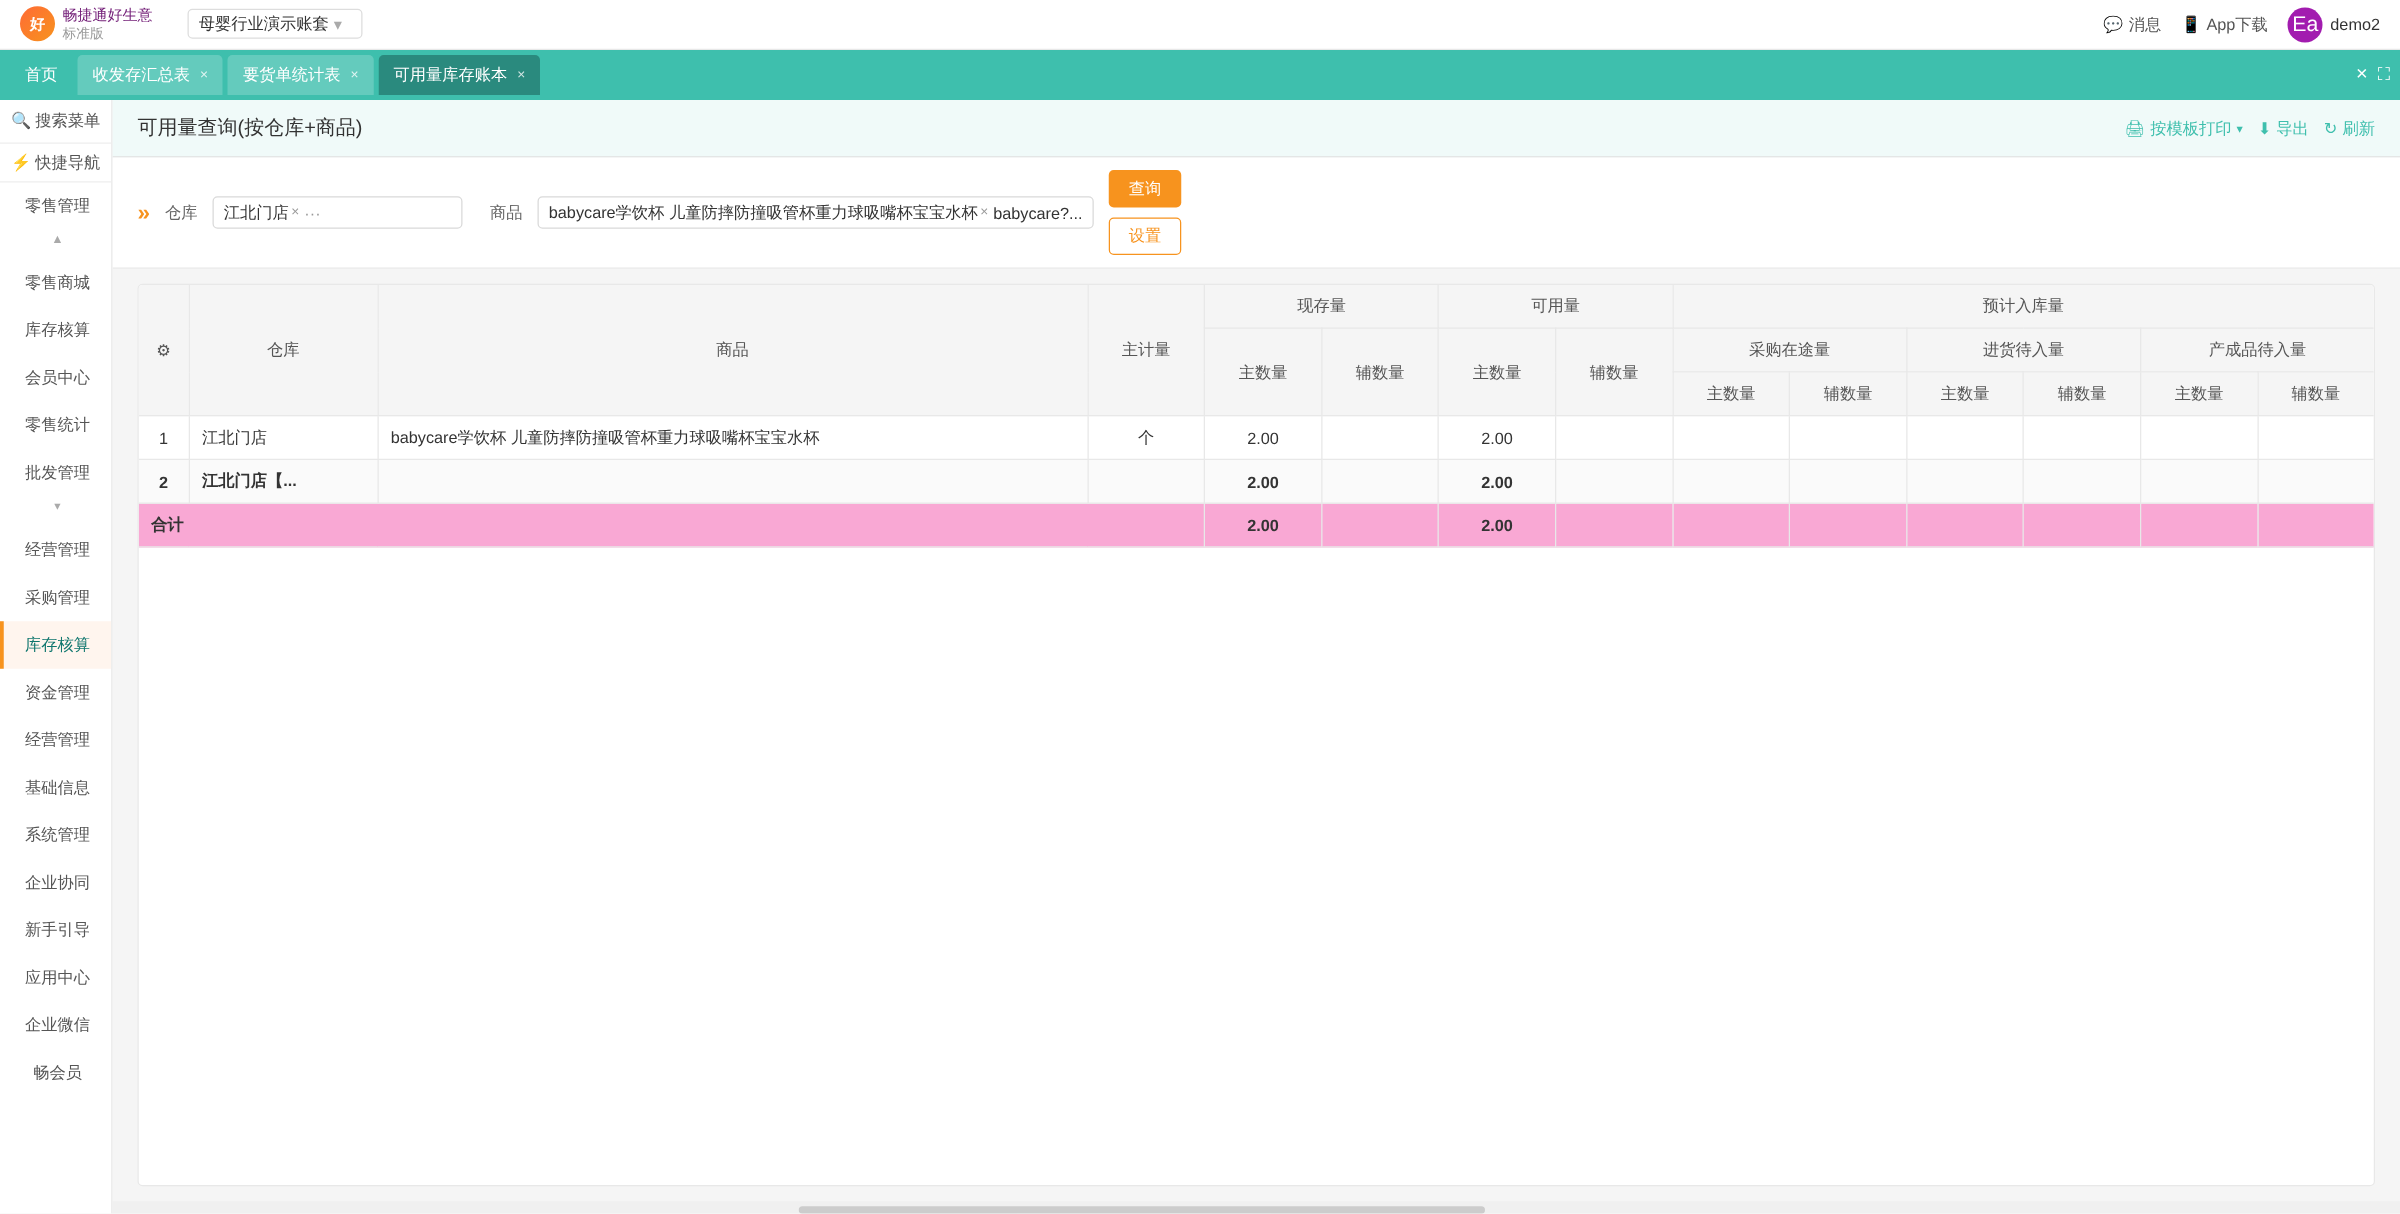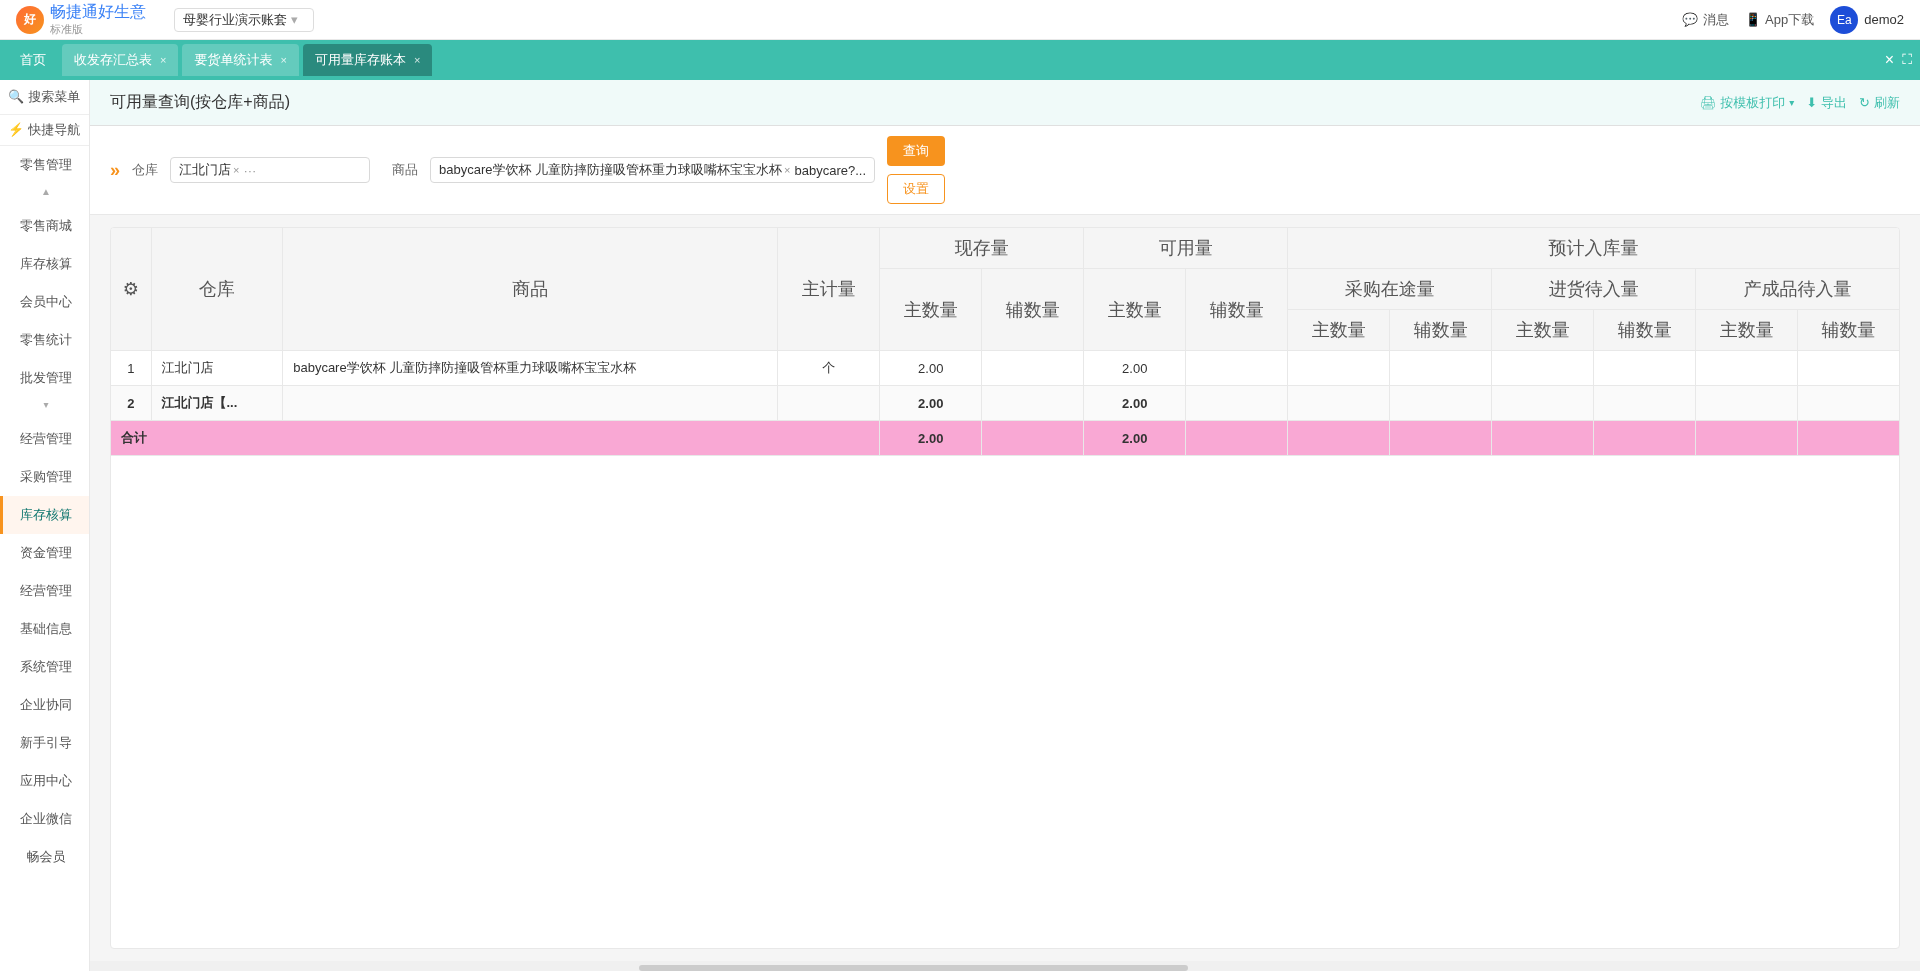--- a/index.html
+++ b/index.html
@@ -12,21 +12,21 @@
       display: flex;
       align-items: center;
       justify-content: space-between;
       padding: 0 16px;
       border-bottom: 1px solid #e8e8e8;
       flex-shrink: 0;
     }
     .top-bar-left { display: flex; align-items: center; gap: 8px; }
     .logo-area { display: flex; align-items: center; gap: 6px; }
     .logo-icon { width: 28px; height: 28px; background: linear-gradient(135deg, #ff6b35, #f7931e); border-radius: 50%; display: flex; align-items: center; justify-content: center; color: #fff; font-size: 12px; font-weight: bold; }
-    .logo-text { font-size: 16px; color: #3b82f6; line-height: 1.2; }
+    .logo-text { font-size: 12px; color: #701a75; line-height: 1.2; }
     .logo-sub { font-size: 11px; color: #999; }
     .tenant-selector { display: flex; align-items: center; gap: 4px; margin-left: 20px; border: 1px solid #ddd; border-radius: 4px; padding: 2px 8px; color: #333; cursor: pointer; background: #fff; min-width: 140px; }
     .top-bar-right { display: flex; align-items: center; gap: 16px; }
     .top-bar-btn { display: flex; align-items: center; gap: 4px; color: #555; cursor: pointer; font-size: 12px; }
     .user-avatar { width: 28px; height: 28px; background: #f0a040; border-radius: 50%; display: flex; align-items: center; justify-content: font-size; font-size: 11px; color: #fff; overflow: hidden; cursor: pointer; }
     .user-name { color: #333; cursor: pointer; font-size: 13px; }
 
     
     .tab-bar {
       height: 40px;
@@ -158,21 +158,21 @@
 
     table { width: 100%; border-collapse: collapse; }
     thead tr { background: #f5f5f5; }
     th {
       padding: 8px 10px;
       text-align: center;
       border-bottom: 1px solid #e8e8e8;
       border-right: 1px solid #e8e8e8;
       color: #555;
       font-weight: 500;
-      font-size: 18px;
+      font-size: 13px;
       white-space: nowrap;
     }
     th:last-child { border-right: none; }
     td {
       padding: 8px 10px;
       text-align: center;
       border-bottom: 1px solid #e8e8e8;
       border-right: 1px solid #e8e8e8;
       color: #333;
       font-size: 13px;
@@ -219,21 +219,21 @@
   <div class="top-bar-right">
     <div class="top-bar-btn">
       <span>💬</span>
       <span>消息</span>
     </div>
     <div class="top-bar-btn">
       <span>📱</span>
       <span>App下载</span>
     </div>
     <div style="display:flex;align-items:center;gap:6px;">
-      <div class="user-avatar" style="background:#1d4ed8;display:flex;align-items:center;justify-content:center;color:#fff;font-size:12px;">Ea</div>
+      <div class="user-avatar" style="background:#a21caf;display:flex;align-items:center;justify-content:center;color:#fff;font-size:17px;">Ea</div>
       <span class="user-name">demo2</span>
     </div>
   </div>
 </div>
 
 <div class="tab-bar">
   <div class="tab home">
     <span>首页</span>
   </div>
   <div class="tab inactive">

